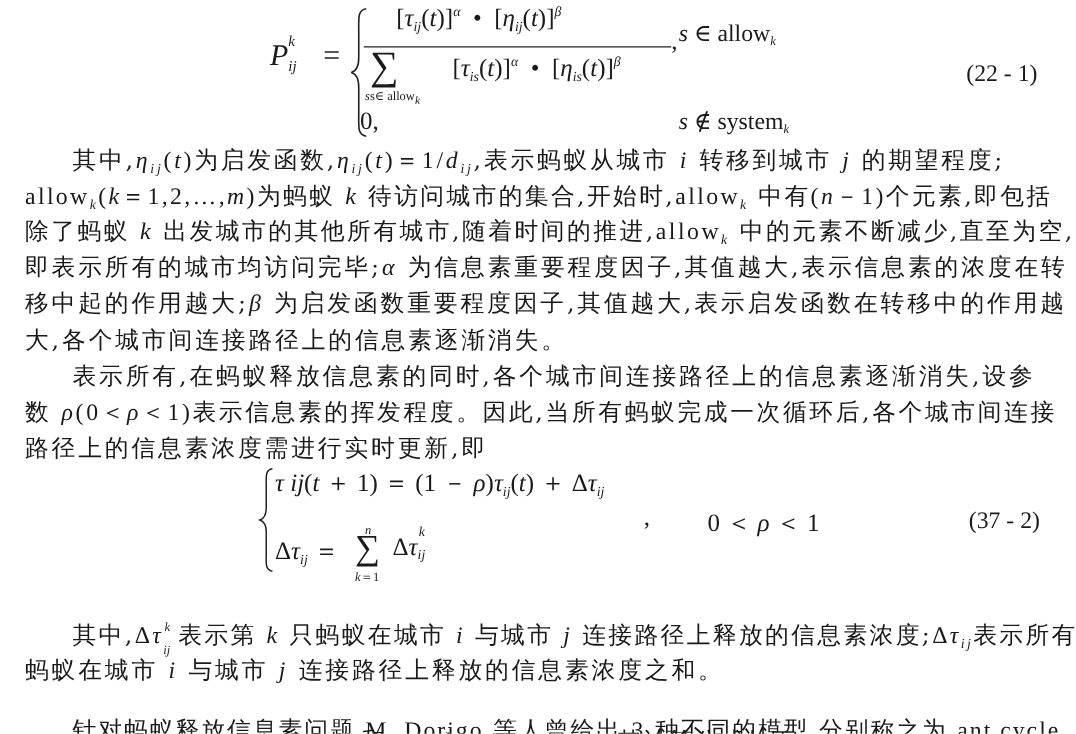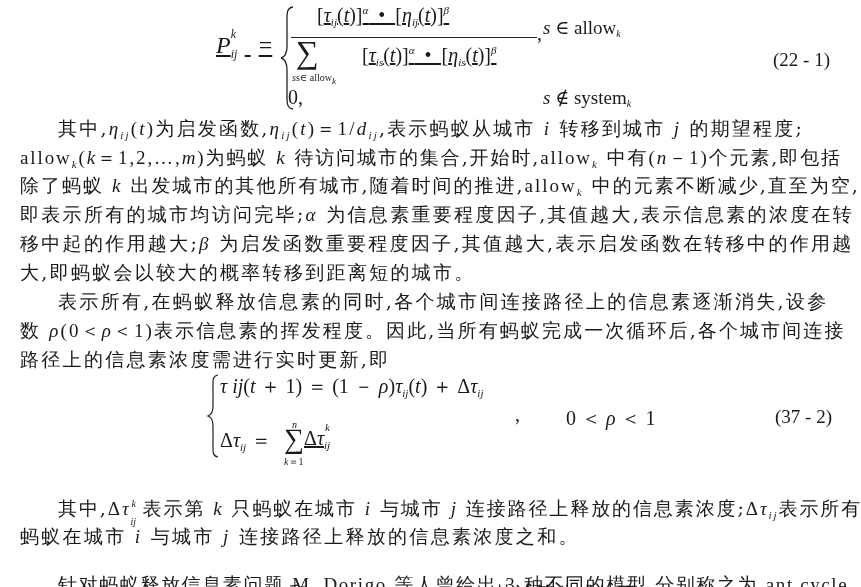--- a/index.html
+++ b/index.html
@@ -4,21 +4,21 @@
 <style>
   html, body { margin: 0; padding: 0; background: #ffffff; }
   body { width: 861px; height: 587px; position: relative; overflow: hidden;
          font-family: "DejaVu Serif", "Liberation Serif", serif; color: #1a1a1a; }
   .abs { position: absolute; white-space: nowrap; }
   .m { font-family: "Liberation Serif", "DejaVu Serif", serif; }
   .it { font-style: italic; }
   .sub { font-size: 11px; font-style: italic; position: relative; top: 4px; }
   .sup { font-size: 11px; font-style: italic; position: relative; top: -8px; }
   .txt { font-size: 19px; letter-spacing: 2.2px; line-height: 29px; }
-  .eq { font-size: 20px; text-decoration: underline; }
+  .eq { font-size: 20px; }
   .fracline { position: absolute; height: 1px; background: #222; }
   .eqno { font-family: "Liberation Serif", serif; font-size: 19px; }
 </style>
 </head>
 <body>
 
 <div>
   <div class="abs m eq" style="left:216px; top:32px; font-size:24px;">
     <span class="it">P</span><span style="display:inline-block; position:relative; width:14px; height:10px;"><span class="it" style="position:absolute; left:0; top:-16px; font-size:12px;">k</span><span class="it" style="position:absolute; left:0; top:4px; font-size:12px;">ij</span></span>
     <span style="margin-left:8px;">=</span>
@@ -64,21 +64,21 @@
   <div class="abs txt" style="left:20px; top:171px; letter-spacing:2.0px;">
     除了蚂蚁 <span class="m it">k</span> 出发城市的其他所有城市,随着时间的推进,<span class="m">allow</span><span class="m sub">k</span> 中的元素不断减少,直至为空,
   </div>
   <div class="abs txt" style="left:20px; top:200px; letter-spacing:2.3px;text-align:right;">
     即表示所有的城市均访问完毕;<span class="m it">α</span> 为信息素重要程度因子,其值越大,表示信息素的浓度在转
   </div>
   <div class="abs txt" style="left:20px; top:229px; letter-spacing:2.3px;">
     移中起的作用越大;<span class="m it">β</span> 为启发函数重要程度因子,其值越大,表示启发函数在转移中的作用越
   </div>
   <div class="abs txt" style="left:20px; top:258px; letter-spacing:2.3px;">
-    大,即蚂蚁会以较大的概率转移到距离短的城市。
+    大,各个城市间连接路径上的信息素逐渐消失。
   </div>
 </div>
 
 <div>
   <div class="abs txt" style="left:58px; top:287px; letter-spacing:2.3px;">
     表示所有,在蚂蚁释放信息素的同时,各个城市间连接路径上的信息素逐渐消失,设参
   </div>
   <div class="abs txt" style="left:20px; top:316px; letter-spacing:2.1px;">
     数 <span class="m it">ρ</span><span class="m">(0＜<span class="it">ρ</span>＜1)</span>表示信息素的挥发程度。因此,当所有蚂蚁完成一次循环后,各个城市间连接
   </div>
@@ -93,21 +93,21 @@
   </svg>
   <div class="abs m" style="left:220px; top:373px; font-size:20px;">
     <span class="it">τ ij</span>(<span class="it">t</span> ＋ 1) ＝ (1 － <span class="it">ρ</span>)<span class="it">τ</span><span class="sub">ij</span>(<span class="it">t</span>) ＋ Δ<span class="it">τ</span><span class="sub">ij</span>
   </div>
   <div class="abs m" style="left:220px; top:427px; font-size:20px;">
     Δ<span class="it">τ</span><span class="sub">ij</span> ＝
   </div>
   <div class="abs m it" style="left:292px; top:419px; font-size:10px;">n</div>
   <div class="abs m" style="left:284px; top:423px; font-size:28px;">∑</div>
   <div class="abs m" style="left:284px; top:455px; font-size:10px;"><span class="it">k</span>＝1</div>
-  <div class="abs m" style="left:304px; top:427px; font-size:20px;text-decoration:underline;">
+  <div class="abs m" style="left:314px; top:427px; font-size:20px;">
     Δ<span class="it">τ</span><span style="display:inline-block; position:relative; width:12px; height:10px;"><span class="it" style="position:absolute; left:1px; top:-14px; font-size:11px;">k</span><span class="it" style="position:absolute; left:0; top:4px; font-size:11px;">ij</span></span>
   </div>
   <div class="abs m" style="left:515px; top:403px; font-size:20px;">,</div>
   <div class="abs m" style="left:566px; top:405px; font-size:20px;">
     0 ＜ <span class="it">ρ</span> ＜ 1
   </div>
   <div class="abs eqno" style="left:775px; top:406px;">(37 - 2)</div>
 </div>
 
 <div>

